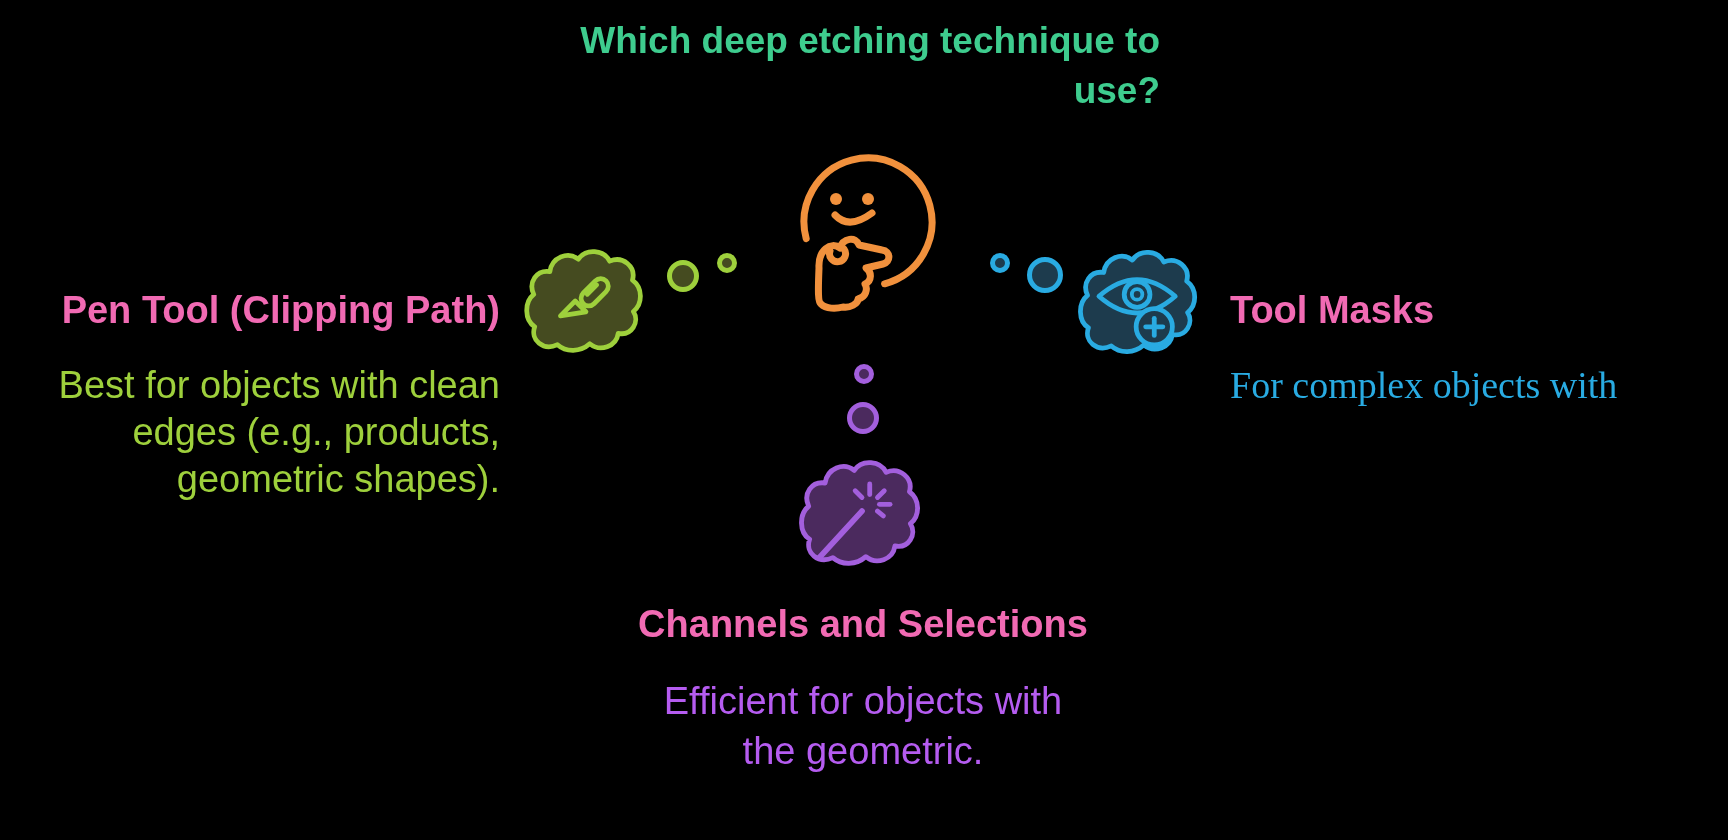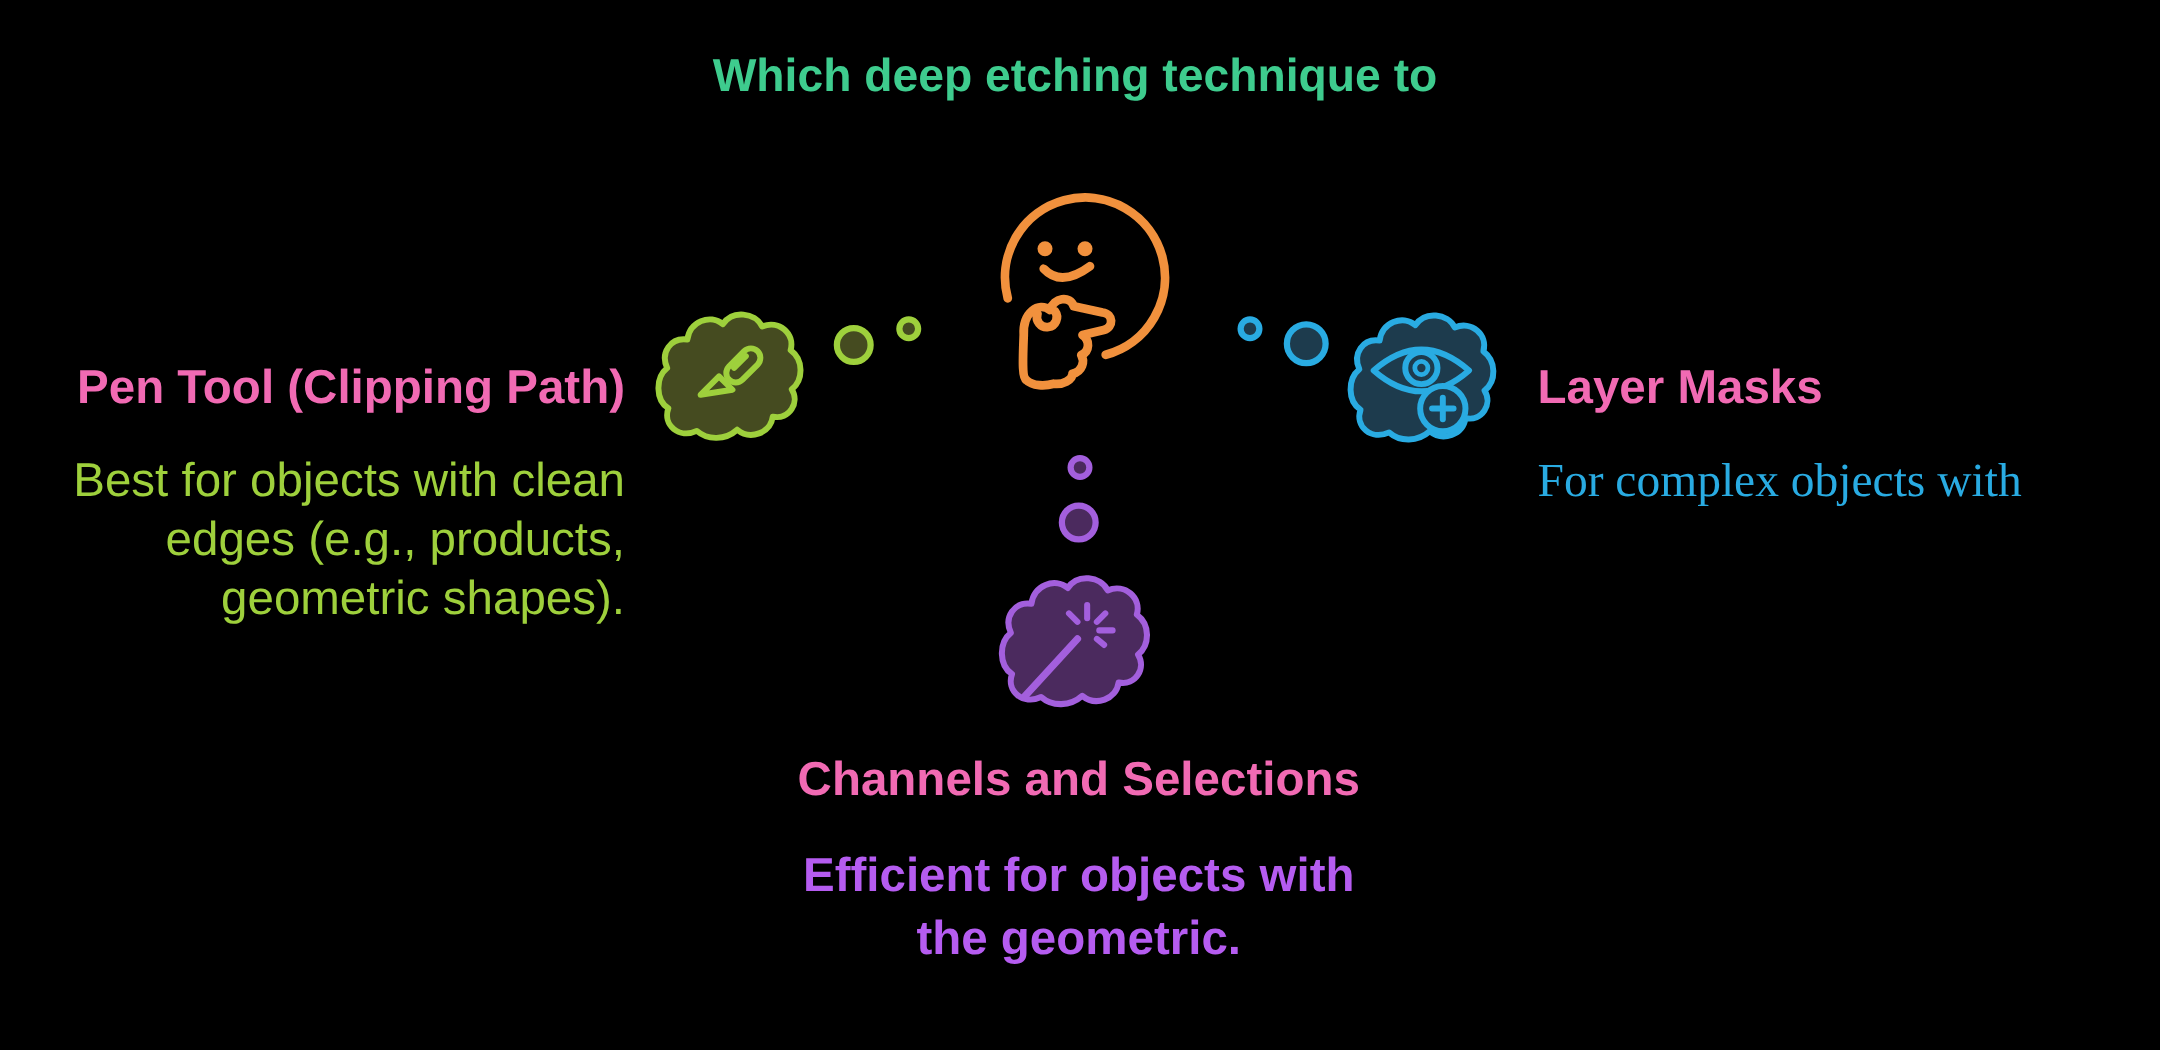--- a/index.html
+++ b/index.html
@@ -16,45 +16,46 @@
     --orange:#f1913d;
   }
   *{margin:0;padding:0;box-sizing:border-box}
   html,body{background:var(--bg);}
   body{font-family:"Liberation Sans","DejaVu Sans",sans-serif;}
   .canvas{
     position:relative;width:1728px;height:840px;background:var(--bg);
     overflow:hidden;
   }
   .title{
-    position:absolute;left:560px;top:36px;width:600px;text-align:center;
+    position:absolute;left:560px;top:16px;width:600px;text-align:right;
     color:var(--title-green);font-weight:bold;font-size:37px;line-height:50px;
   }
   .heading{font-size:38px;font-weight:bold;color:var(--pink);line-height:44px;margin-bottom:30px;}
   .body-line{font-size:38px;line-height:47px;}
   .branch-left{position:absolute;top:288px;right:1228px;width:520px;text-align:right;}
   .branch-left .body-line{color:var(--lime);}
   .branch-right{position:absolute;top:288px;left:1230px;width:480px;text-align:left;}
   .branch-right .body-line{color:var(--blue);font-family:Liberation Serif, serif;}
   .branch-bottom{position:absolute;top:602px;left:563px;width:600px;text-align:center;}
   .branch-bottom .heading{}
-  .branch-bottom .body-line{color:var(--purple-text);line-height:50px;font-weight:bold;}
+  .branch-bottom .body-line{color:var(--purple-text);line-height:50px;}
   .bubble{position:absolute;border-radius:50%;}
   .bubble.green{border:5px solid var(--lime);background:var(--lime-fill);}
   .bubble.blue{border:5px solid var(--blue);background:var(--blue-fill);}
   .bubble.purple{border:5px solid var(--purple);background:var(--purple-fill);}
   svg{position:absolute;display:block;overflow:visible;}
 </style>
 </head>
 <body>
 
 <div class="canvas">
 
   <div class="title">
     <div>Which deep etching technique to</div>
+    <div>use?</div>
   </div>
 
   <svg style="left:788px;top:152px" width="160" height="190" viewBox="0 0 160 190" fill="none" stroke="#f1913d" stroke-width="7" stroke-linecap="round" stroke-linejoin="round">
     <path d="M 18.2 86.6 A 64 64 0 1 1 96.6 131.8"></path>
     <circle cx="48" cy="47" r="6" fill="#f1913d" stroke="none"></circle>
     <circle cx="80" cy="47" r="6" fill="#f1913d" stroke="none"></circle>
     <path d="M 47 63 Q 61 78 84 61"></path>
     <path d="M 33 152 C 30 150 30 140 31 116 C 30 98 43 89 52 96 C 55 86 68 84 71 93 L 94 98 C 103 99 103 110 95 112 L 78 116 C 84 120 84 129 77 132 C 80 137 78 145 70 147 C 70 152 62 156 55 155 C 48 157 38 157 33 152 Z"></path>
     <path d="M 42 99 a 8 8 0 1 0 14 -2"></path>
   </svg>
@@ -102,21 +103,21 @@
   </svg>
 
   <div class="branch-left">
     <div class="heading">Pen Tool (Clipping Path)</div>
     <div class="body-line">Best for objects with clean</div>
     <div class="body-line">edges (e.g., products,</div>
     <div class="body-line">geometric shapes).</div>
   </div>
 
   <div class="branch-right">
-    <div class="heading">Layer Masks</div>
+    <div class="heading">Tool Masks</div>
     <div class="body-line">For complex objects with</div>
   </div>
 
   <div class="branch-bottom">
     <div class="heading">Channels and Selections</div>
     <div class="body-line">Efficient for objects with</div>
     <div class="body-line">the geometric.</div>
   </div>
 
 </div>

